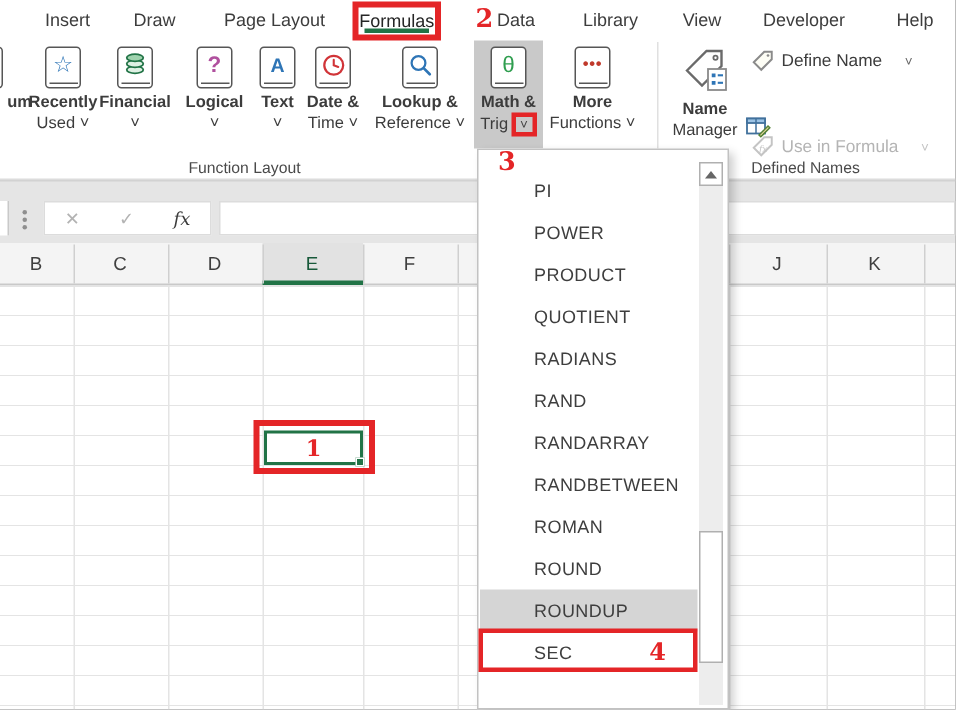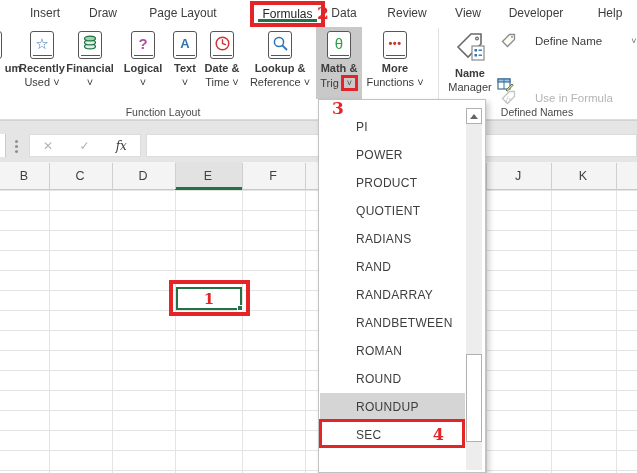--- a/index.html
+++ b/index.html
@@ -3,42 +3,42 @@
 <meta charset="utf-8">
 <style>
   * { margin:0; padding:0; box-sizing:border-box; }
   html,body { background:#888; }
   .screen {
     position:relative; width:637px; height:473px; overflow:hidden;
     background:#ffffff; font-family:"Liberation Sans", sans-serif; color:#3c3c3c;
   }
   
   .tab { position:absolute; top:6px; transform:translateX(-50%); font-size:12px; color:#3d3d3d; white-space:nowrap; cursor:default; }
-  .formulas-box { position:absolute; left:250px; top:1px; width:75px; height:26px; border:4px solid #e42527; }
+  .formulas-box { position:absolute; left:235px; top:1px; width:59px; height:26px; border:4px solid #e42527; }
   .formulas-box .tab-label { position:absolute; left:0; right:0; top:2px; text-align:center; font-size:12px; color:#262626; }
   .active-underline { position:absolute; left:4px; right:4px; bottom:1px; height:3px; background:#217346; }
   .ann-digit { position:absolute; z-index:60; font-family:"DejaVu Serif", serif; font-weight:bold; font-size:17px; color:#e42527; line-height:1; }
   
   .ribbon-sep { position:absolute; left:438px; top:28px; width:1px; height:88px; background:#e0e0e0; }
   .ribbon-bottom { position:absolute; left:0; top:119px; width:637px; height:1px; background:#dcdcdc; }
   .bigbtn { position:absolute; top:27px; height:71px; display:flex; flex-direction:column; align-items:center; font-size:11px; color:#3c3c3c; }
   .bigbtn .l1 { margin-top:3px; line-height:13px; white-space:nowrap;font-weight:bold; }
   .bigbtn .l2 { line-height:14px; white-space:nowrap; display:flex; align-items:center; gap:2px; }
   .book { margin-top:4px; position:relative; width:24px; height:28px; border:1.6px solid #565656; border-radius:3px; background:#fff; display:flex; align-items:center; justify-content:center; }
   .book::after { content:""; position:absolute; left:1.5px; right:1.5px; bottom:2.5px; border-top:1.6px solid #565656; }
   .glyph { margin-bottom:4px; line-height:1; }
   .g-star { color:#2e75b6; font-size:15px; }
   .g-q { color:#b0509e; font-size:15px; font-weight:bold; }
   .g-a { color:#2e75b6; font-size:13px; font-weight:bold; }
   .g-theta { color:#2f9e4f; font-size:15px; }
   .g-dots { color:#c0392b; font-size:11px; font-weight:bold; letter-spacing:0.5px; }
   .mt-bg { position:absolute; left:316px; top:27px; width:46px; height:72px; background:#c9c9c9; }
   .arrowbox { position:relative; width:17px; height:16px; border:3px solid #e42527; display:flex; align-items:center; justify-content:center; font-size:9px; color:#444; background:transparent; }
   .grouplabel { position:absolute; top:106px; transform:translateX(-50%); font-size:10.5px; color:#4a4a4a; white-space:nowrap; }
-  .dnrow { position:absolute; display:flex; align-items:center; gap:19px; font-size:11.5px; white-space:nowrap;text-align:center; }
+  .dnrow { position:absolute; display:flex; align-items:center; gap:5px; font-size:11.5px; white-space:nowrap;text-align:center; }
   .dn-chev { font-size:9px; color:#666; margin-left:10px; }
   .disabled { color:#b4b4b4;margin-top:36px; }
   .disabled .dn-chev { color:#c4c4c4; }
   
   .fbar-bg { position:absolute; left:0; top:120px; width:637px; height:42px; background:#e5e5e5; border-top:1px solid #d2d2d2; }
   .nbfrag { position:absolute; left:0; top:134px; width:6px; height:23px; background:#fff; border-right:1px solid #c9c9c9; }
   .splitdots { position:absolute; left:15px; top:140px; width:3px; height:3px; border-radius:50%; background:#8f8f8f; box-shadow:0 5px 0 #8f8f8f, 0 10px 0 #8f8f8f; }
   .fbtns { position:absolute; left:29px; top:134px; width:112px; height:23px; background:#fff; border:1px solid #dcdcdc; display:flex; align-items:center; justify-content:space-around; }
   .fx-cancel,.fx-enter { color:#b3b3b3; font-size:12px; }
   .fx-label { color:#3c3c3c; font-size:12px; font-style:italic; font-family:"DejaVu Serif", serif; }
@@ -77,21 +77,21 @@
 
   <div class="tab" style="left:45px">Insert</div>
   <div class="tab" style="left:103px">Draw</div>
   <div class="tab" style="left:183px">Page Layout</div>
   <div class="formulas-box">
     <div class="tab-label">Formulas</div>
     <div class="active-underline"></div>
   </div>
   <div class="ann-digit" style="left:317px; top:5px">2</div>
   <div class="tab" style="left:344px">Data</div>
-  <div class="tab" style="left:407px">Review</div>
+  <div class="tab" style="left:407px">Library</div>
   <div class="tab" style="left:468px">View</div>
   <div class="tab" style="left:536px">Developer</div>
   <div class="tab" style="left:610px">Help</div>
 
   <div class="mt-bg"></div>
 
   <div class="bigbtn" style="left:-34px; width:48px">
     <div class="book"></div>
     <div class="l1" style="margin-left:46px">um</div>
   </div>

